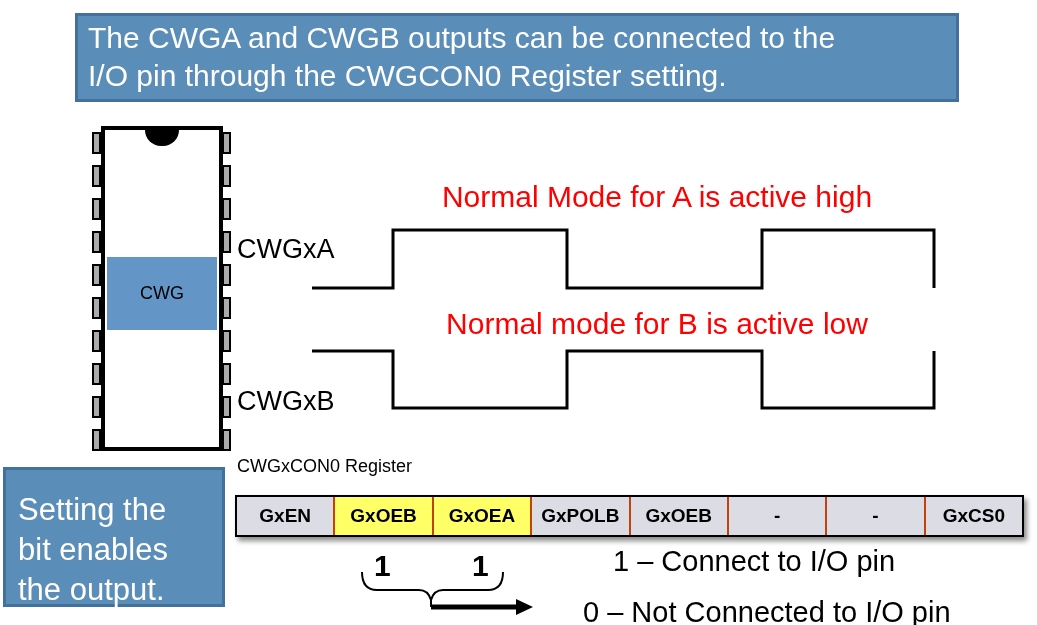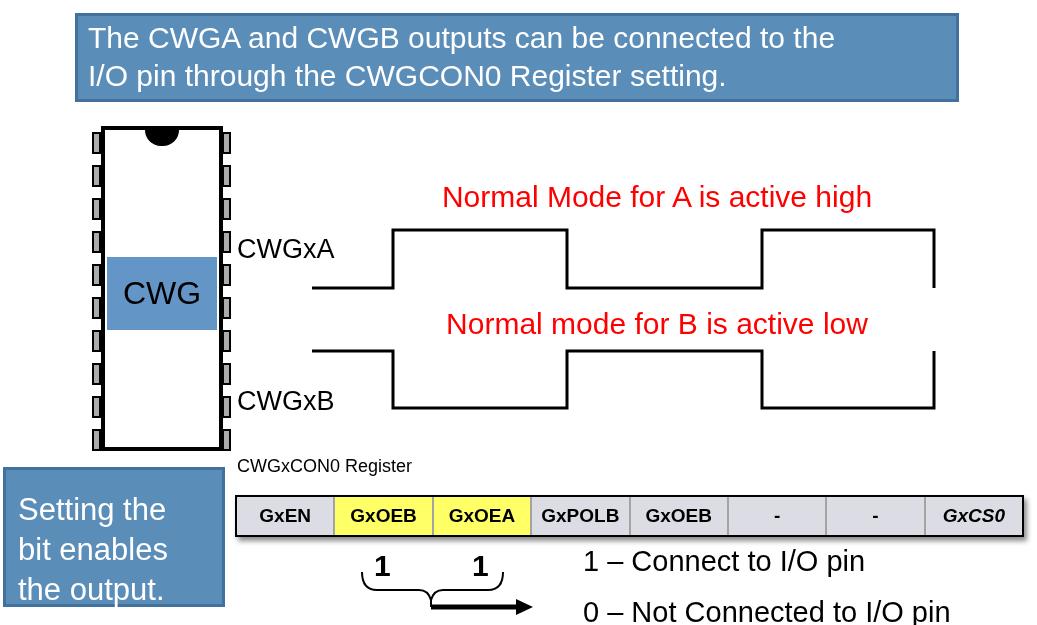--- a/index.html
+++ b/index.html
@@ -15,45 +15,45 @@
   .banner{position:absolute;left:75px;top:13px;width:884px;height:89px;
           background:var(--banner-fill);border:3px solid var(--banner-border);
           color:#ffffff;font-size:30px;line-height:38px;padding:3px 0 0 10px;white-space:nowrap;}
 
   
   .chip{position:absolute;left:92px;top:126px;width:140px;height:325px;}
   .chip-body{position:absolute;left:9px;top:0;width:122px;height:325px;border:4px solid #000;background:#fff;}
   .chip-notch{position:absolute;left:53px;top:4px;width:34px;height:16px;background:#000;border-radius:0 0 17px 17px;}
   .pin{position:absolute;width:9px;height:22px;background:#ABABAB;border:2px solid #000;}
   .cwg-block{position:absolute;left:15px;top:131px;width:110px;height:73px;background:var(--chip-block-fill);
-             display:flex;align-items:center;justify-content:center;font-size:32px;}
+             display:flex;align-items:center;justify-content:center;font-size:18px;}
 
   
   .sig{position:absolute;font-size:27px;}
   .sig-a{left:237px;top:234px;} .sig-b{left:237px;top:386px;}
   .cap{position:absolute;left:337px;width:640px;text-align:center;color:var(--caption-red);
        font-size:30px;white-space:nowrap;}
   .cap-a{top:180px;} .cap-b{top:307px;}
   .waves{position:absolute;left:305px;top:222px;}
 
   
   .reg-title{position:absolute;left:237px;top:456px;font-size:18px;}
   .reg{position:absolute;left:235px;top:495px;width:789px;height:42px;display:flex;
        border:2px solid #000;background:#000;box-shadow:3px 4px 5px rgba(0,0,0,.45);}
   .reg-cell{flex:1;display:flex;align-items:center;justify-content:center;background:var(--bit-default);
-            border-right:2px solid #a3a3a3;font-weight:bold;font-size:19px;}
-  .reg-cell:last-child{border-right:none;font-style:italic;}
+            border-right:2px solid #c2410c;font-weight:bold;font-size:19px;}
+  .reg-cell:last-child{border-right:none;}
   .reg-cell.hl{background:var(--bit-highlight);text-align:right;}
 
   
   .bit1{position:absolute;top:549px;font-weight:bold;font-size:30px;}
   .bit1-b{left:374px;} .bit1-a{left:472px;}
   .brace-svg{position:absolute;left:355px;top:566px;}
   .legend{position:absolute;left:583px;font-size:29px;white-space:nowrap;}
-  .legend-1{top:545px;} .legend-0{top:588px;margin-top:8px;}
+  .legend-1{top:545px;margin-left:30px;} .legend-0{top:588px;margin-top:8px;}
 
   
   .note{position:absolute;left:3px;top:467px;width:222px;height:140px;
         background:var(--banner-fill);border:3px solid var(--banner-border);
         color:#fff;font-size:31px;line-height:40px;padding:20px 0 0 12px;white-space:nowrap;}
 </style>
 </head>
 <body>
 
 <div class="stage">

